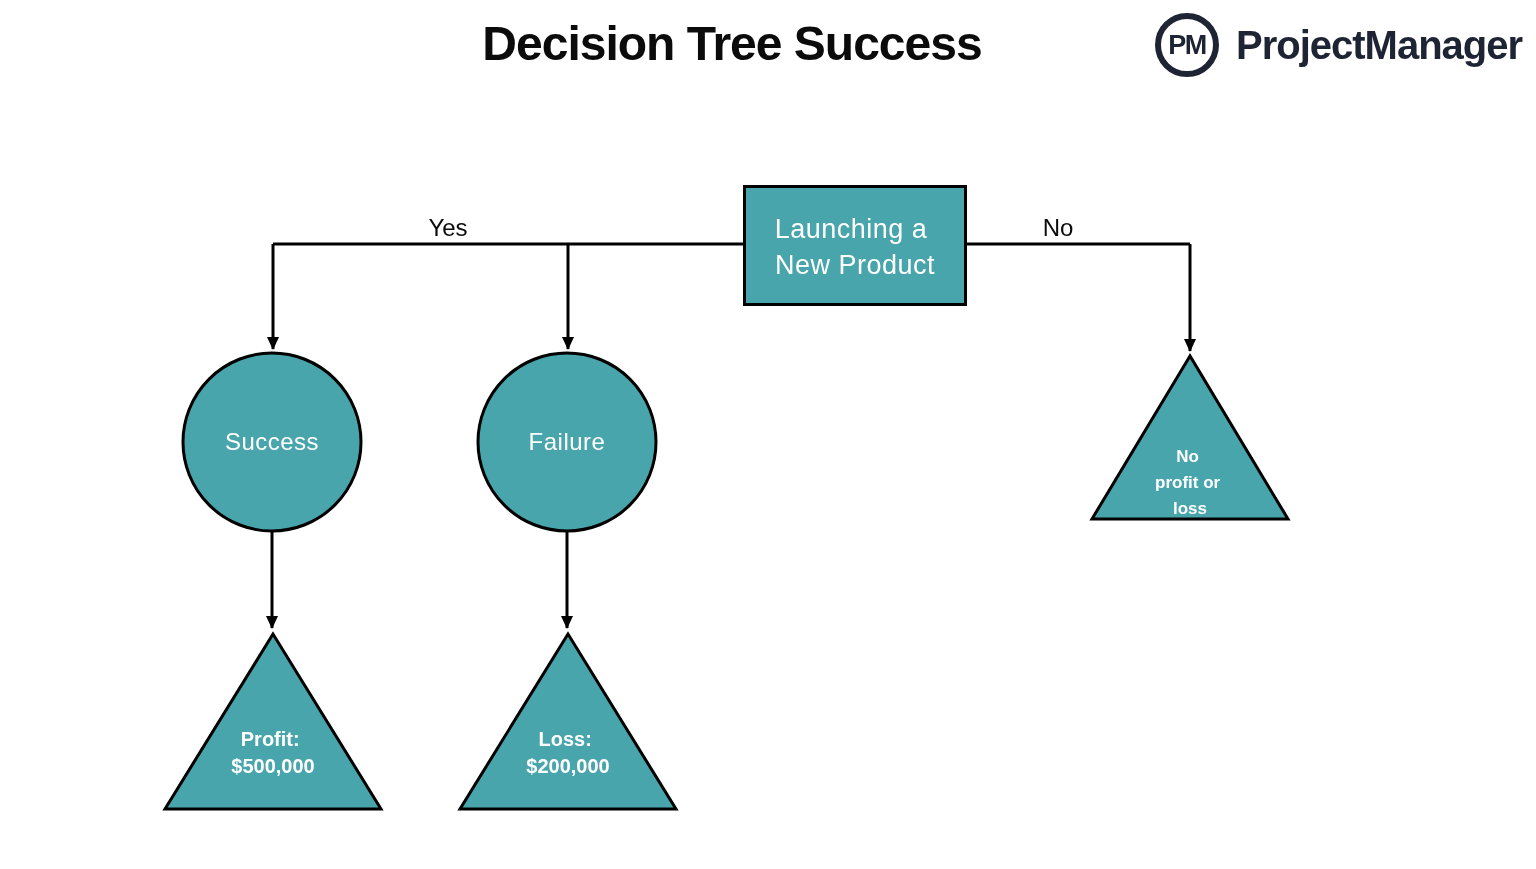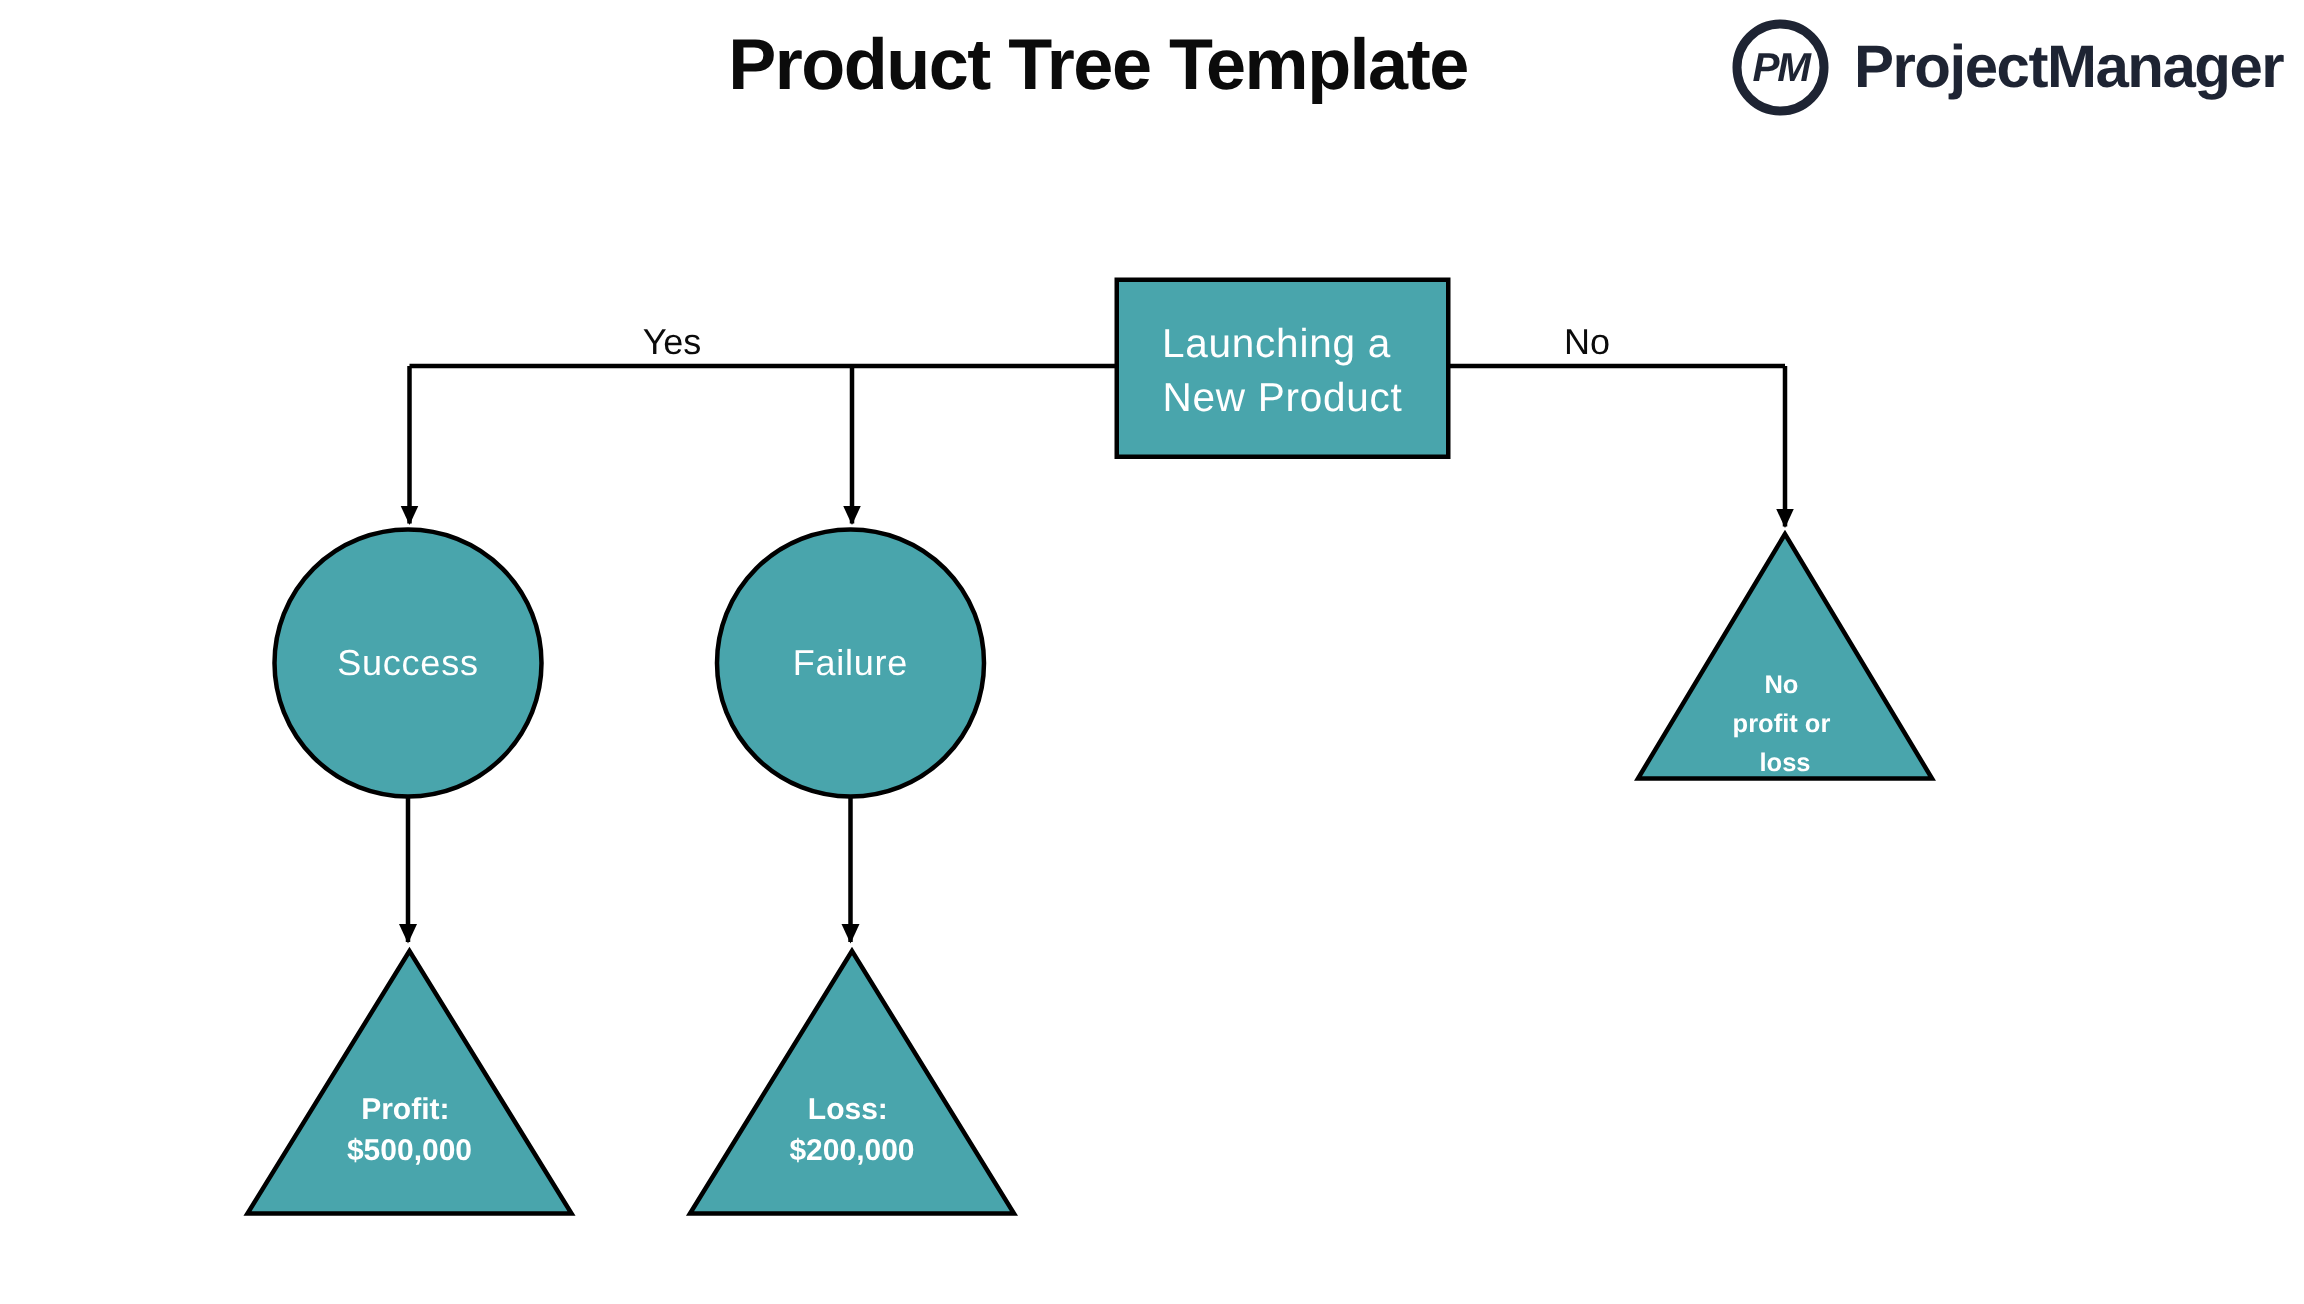--- a/index.html
+++ b/index.html
@@ -22,42 +22,42 @@
     margin:0;font-size:48px;font-weight:700;letter-spacing:-1px;
     color:var(--label-text);white-space:nowrap;
   }
   .logo-wrap{
     position:absolute;top:13px;left:1155px;
     display:flex;align-items:center;gap:17px;
   }
   .pm-badge{
     width:52px;height:52px;border:6px solid var(--brand-navy);border-radius:50%;
     display:flex;align-items:center;justify-content:center;
-    font-size:27px;font-weight:700;letter-spacing:-1.5px;color:var(--brand-navy);font-style:italic;
+    font-size:27px;font-weight:700;letter-spacing:-1.5px;color:var(--brand-navy);
   }
   .brand-name{
     font-size:40px;font-weight:700;letter-spacing:-1px;color:var(--brand-navy);
     white-space:nowrap;
   }
   svg.diagram{position:absolute;left:0;top:0;}
   .shape{fill:var(--node-fill);stroke:var(--node-stroke);stroke-width:3;}
   .connector{stroke:var(--line);stroke-width:3;fill:none;}
   .arrow-head{fill:var(--line);stroke:none;}
   .node-text{fill:var(--node-text);text-anchor:middle;font-family:"Liberation Sans",sans-serif;}
   .decision-text{font-size:27px;font-weight:500;letter-spacing:.5px;}
   .chance-text{font-size:24px;font-weight:500;letter-spacing:.5px;}
   .outcome-text{font-size:20px;font-weight:600;}
   .outcome-text-sm{font-size:17px;font-weight:600;}
   .branch-label{fill:var(--label-text);font-size:24px;font-weight:500;text-anchor:middle;
     font-family:"Liberation Sans",sans-serif;}
 </style>
 </head>
 <body>
 
-<h1 class="page-title">Product Tree Template</h1>
+<h1 class="page-title">Decision Tree Success</h1>
 
 <div class="logo-wrap">
   <span class="pm-badge">PM</span>
   <span class="brand-name">ProjectManager</span>
 </div>
 
 <svg class="diagram" width="1536" height="869" viewBox="0 0 1536 869">
   <defs>
     <marker id="arrowhead" markerUnits="userSpaceOnUse" markerWidth="20" markerHeight="20" refX="12" refY="6" orient="auto">
       <path class="arrow-head" d="M0,0 L13,6 L0,12 Z"></path>

